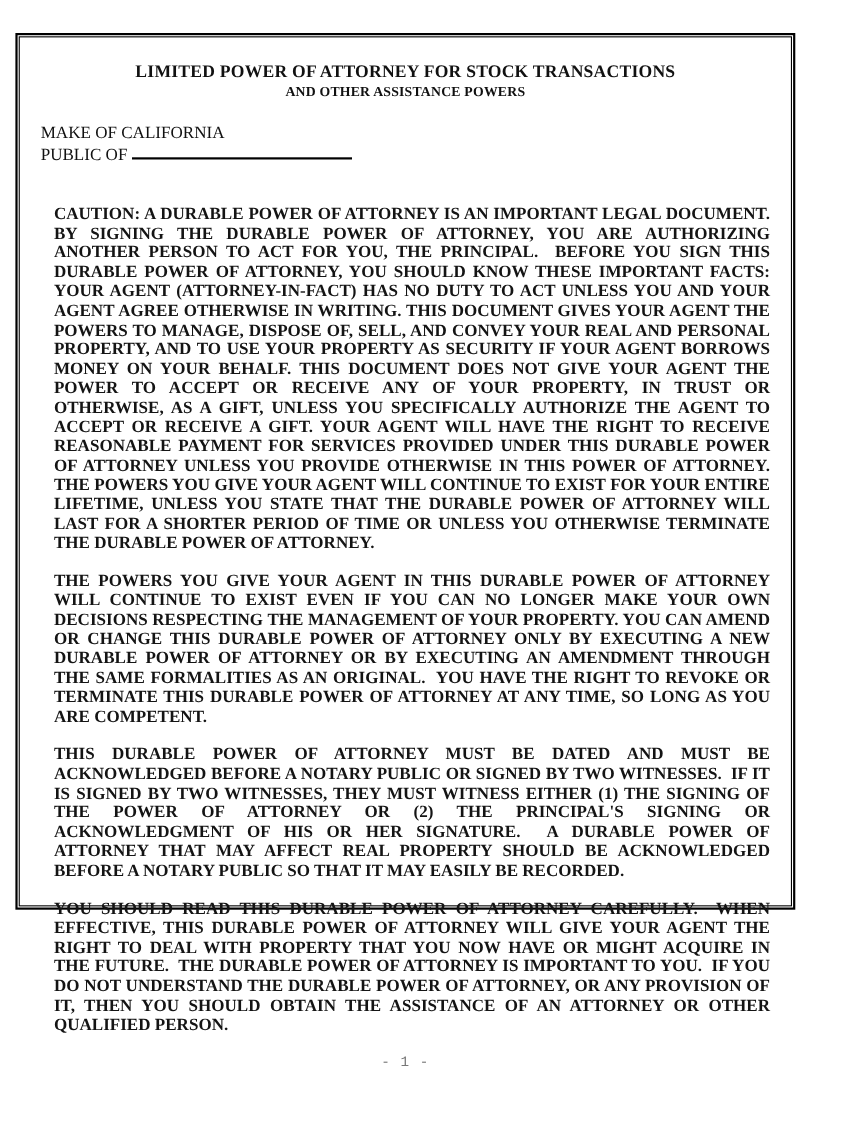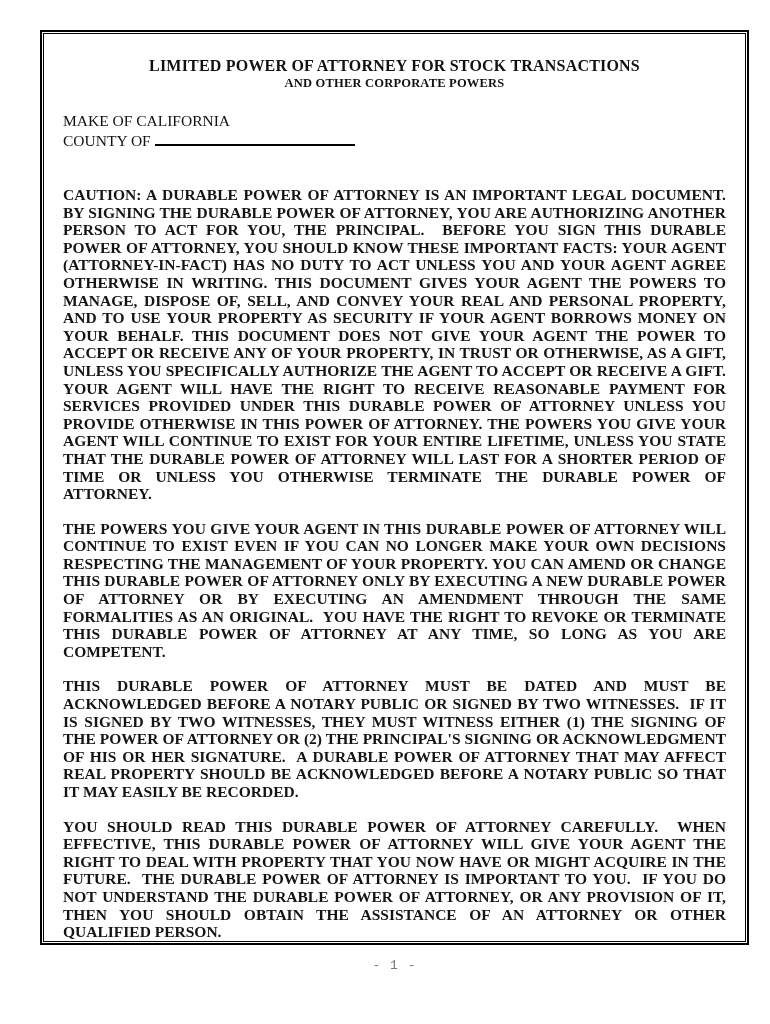--- a/index.html
+++ b/index.html
@@ -9,24 +9,24 @@
     background: #ffffff;
     width: 770px;
     height: 1024px;
     font-family: "Liberation Serif", serif;
     color: #111111;
     position: relative;
     overflow: hidden;
   }
   .frame-outer {
     position: absolute;
-    left: 40px;
+    left: 14px;
     top: 30px;
     width: 709px;
-    height: 915px;
+    height: 797px;
     border: 2px solid #000000;
     background: #ffffff;
   }
   .frame-inner {
     position: absolute;
     inset: 1px;
     border: 1px solid #000000;
   }
   .content {
     position: absolute;
@@ -65,21 +65,21 @@
     margin-left: 4px;
     vertical-align: baseline;
   }
   .body-paragraphs { margin-top: 36px; }
   .body-para {
     font-weight: 700;
     font-size: 15.5px;
     line-height: 17.6px;
     text-align: justify;
     white-space: pre-wrap;
-    margin: 0 0 17px 0;
+    margin: 0 0 17px 12px;
     color: #141414;
   }
   .page-footer {
     margin-top: auto;
     text-align: center;
     font-family: "Liberation Mono", monospace;
     font-size: 13px;
     color: #777777;
     padding-bottom: 6px;
     letter-spacing: 1px;
@@ -87,26 +87,26 @@
 </style>
 </head>
 <body>
 
 <div class="frame-outer">
   <div class="frame-inner">
     <div class="content">
 
       <div class="doc-title">LIMITED POWER OF ATTORNEY FOR STOCK TRANSACTIONS</div>
 
-      <div class="doc-subtitle">AND OTHER CORPORATE POWERS</div>
+      <div class="doc-subtitle">AND OTHER ASSISTANCE POWERS</div>
 
       <div class="jurisdiction">
         <div class="jurisdiction-row">MAKE OF CALIFORNIA</div>
         <div class="jurisdiction-row">
-          <span>COUNTY OF</span><span class="county-blank"></span>
+          <span>PUBLIC OF</span><span class="county-blank"></span>
         </div>
       </div>
 
       <div class="body-paragraphs">
         <p class="body-para">CAUTION: A DURABLE POWER OF ATTORNEY IS AN IMPORTANT LEGAL DOCUMENT. BY SIGNING THE DURABLE POWER OF ATTORNEY, YOU ARE AUTHORIZING ANOTHER PERSON TO ACT FOR YOU, THE PRINCIPAL.  BEFORE YOU SIGN THIS DURABLE POWER OF ATTORNEY, YOU SHOULD KNOW THESE IMPORTANT FACTS: YOUR AGENT (ATTORNEY-IN-FACT) HAS NO DUTY TO ACT UNLESS YOU AND YOUR AGENT AGREE OTHERWISE IN WRITING. THIS DOCUMENT GIVES YOUR AGENT THE POWERS TO MANAGE, DISPOSE OF, SELL, AND CONVEY YOUR REAL AND PERSONAL PROPERTY, AND TO USE YOUR PROPERTY AS SECURITY IF YOUR AGENT BORROWS MONEY ON YOUR BEHALF. THIS DOCUMENT DOES NOT GIVE YOUR AGENT THE POWER TO ACCEPT OR RECEIVE ANY OF YOUR PROPERTY, IN TRUST OR OTHERWISE, AS A GIFT, UNLESS YOU SPECIFICALLY AUTHORIZE THE AGENT TO ACCEPT OR RECEIVE A GIFT. YOUR AGENT WILL HAVE THE RIGHT TO RECEIVE REASONABLE PAYMENT FOR SERVICES PROVIDED UNDER THIS DURABLE POWER OF ATTORNEY UNLESS YOU PROVIDE OTHERWISE IN THIS POWER OF ATTORNEY. THE POWERS YOU GIVE YOUR AGENT WILL CONTINUE TO EXIST FOR YOUR ENTIRE LIFETIME, UNLESS YOU STATE THAT THE DURABLE POWER OF ATTORNEY WILL LAST FOR A SHORTER PERIOD OF TIME OR UNLESS YOU OTHERWISE TERMINATE THE DURABLE POWER OF ATTORNEY.</p>
         <p class="body-para">THE POWERS YOU GIVE YOUR AGENT IN THIS DURABLE POWER OF ATTORNEY WILL CONTINUE TO EXIST EVEN IF YOU CAN NO LONGER MAKE YOUR OWN DECISIONS RESPECTING THE MANAGEMENT OF YOUR PROPERTY. YOU CAN AMEND OR CHANGE THIS DURABLE POWER OF ATTORNEY ONLY BY EXECUTING A NEW DURABLE POWER OF ATTORNEY OR BY EXECUTING AN AMENDMENT THROUGH THE SAME FORMALITIES AS AN ORIGINAL.  YOU HAVE THE RIGHT TO REVOKE OR TERMINATE THIS DURABLE POWER OF ATTORNEY AT ANY TIME, SO LONG AS YOU ARE COMPETENT.</p>
         <p class="body-para">THIS DURABLE POWER OF ATTORNEY MUST BE DATED AND MUST BE ACKNOWLEDGED BEFORE A NOTARY PUBLIC OR SIGNED BY TWO WITNESSES.  IF IT IS SIGNED BY TWO WITNESSES, THEY MUST WITNESS EITHER (1) THE SIGNING OF THE POWER OF ATTORNEY OR (2) THE PRINCIPAL'S SIGNING OR ACKNOWLEDGMENT OF HIS OR HER SIGNATURE.  A DURABLE POWER OF ATTORNEY THAT MAY AFFECT REAL PROPERTY SHOULD BE ACKNOWLEDGED BEFORE A NOTARY PUBLIC SO THAT IT MAY EASILY BE RECORDED.</p>
         <p class="body-para">YOU SHOULD READ THIS DURABLE POWER OF ATTORNEY CAREFULLY.  WHEN EFFECTIVE, THIS DURABLE POWER OF ATTORNEY WILL GIVE YOUR AGENT THE RIGHT TO DEAL WITH PROPERTY THAT YOU NOW HAVE OR MIGHT ACQUIRE IN THE FUTURE.  THE DURABLE POWER OF ATTORNEY IS IMPORTANT TO YOU.  IF YOU DO NOT UNDERSTAND THE DURABLE POWER OF ATTORNEY, OR ANY PROVISION OF IT, THEN YOU SHOULD OBTAIN THE ASSISTANCE OF AN ATTORNEY OR OTHER QUALIFIED PERSON.</p>
       </div>
 

